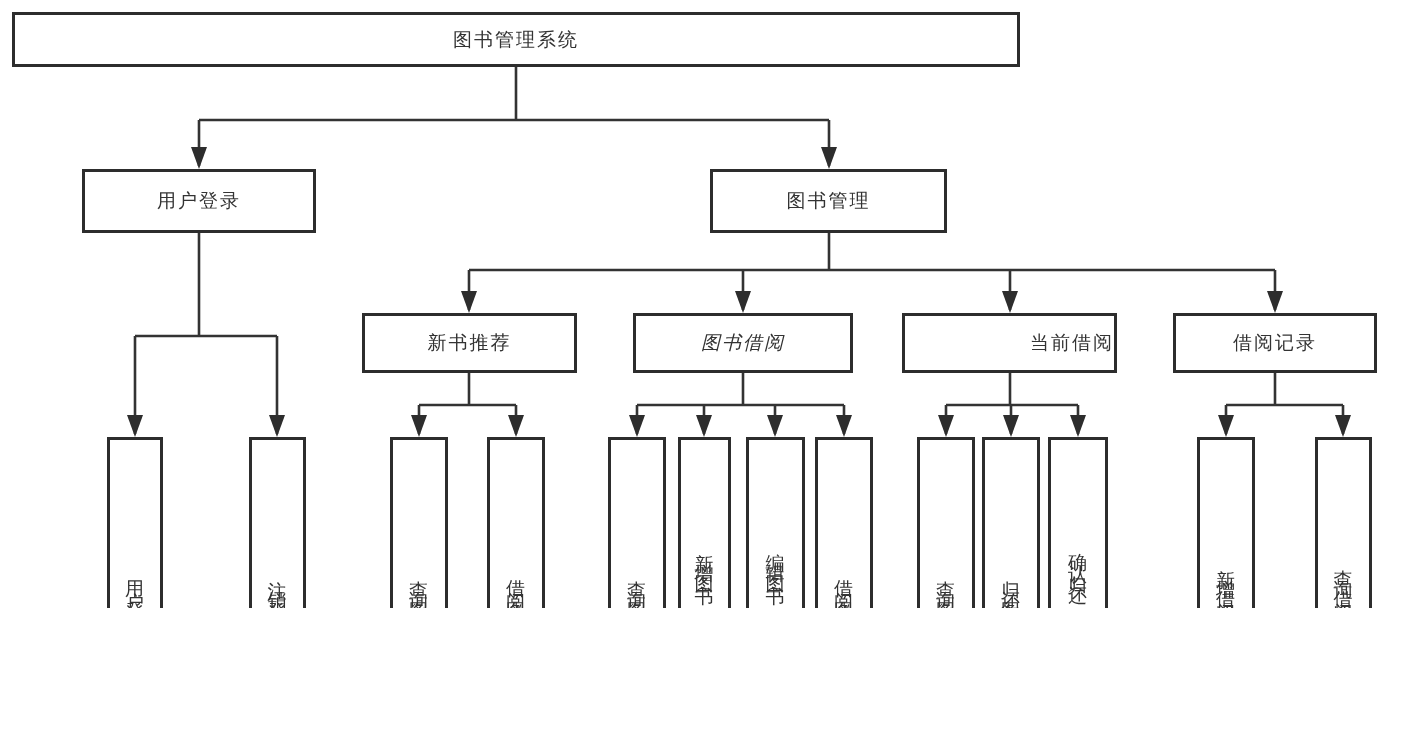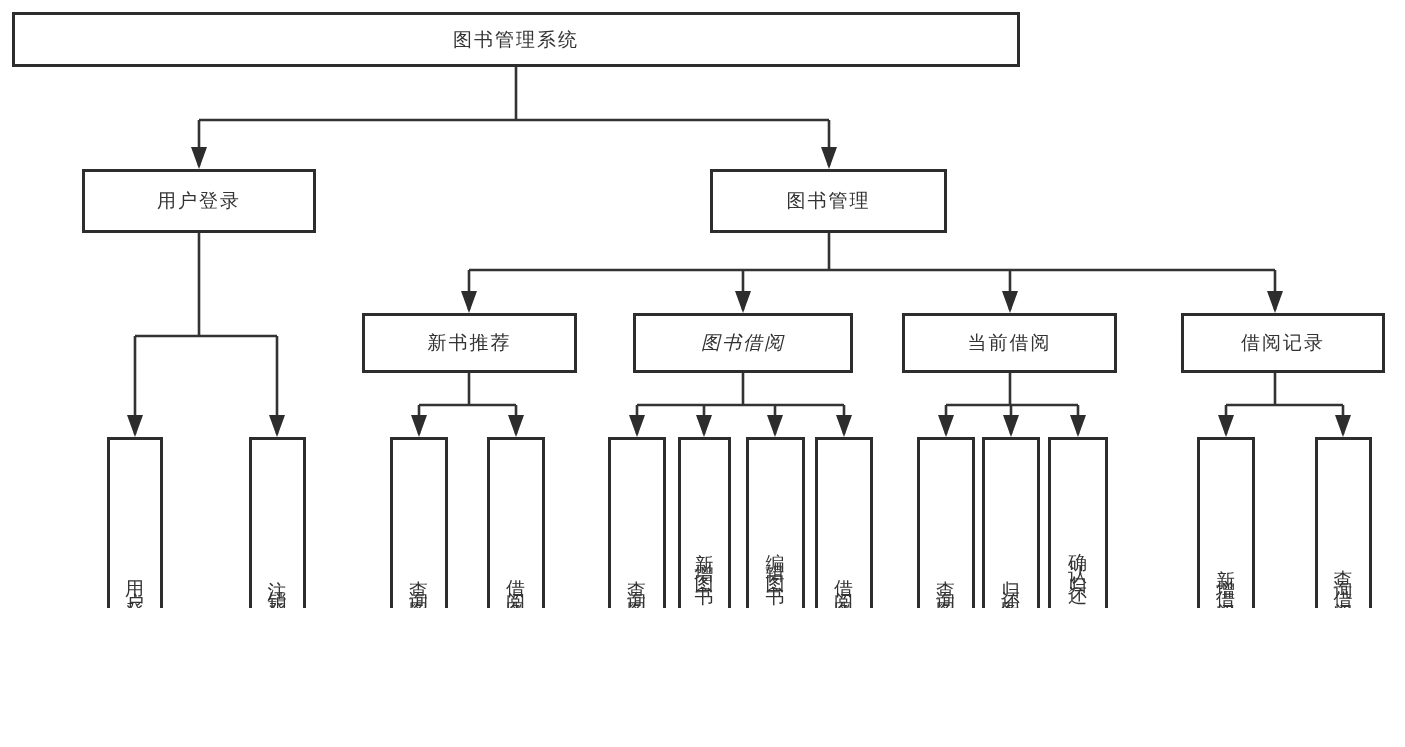--- a/index.html
+++ b/index.html
@@ -114,24 +114,24 @@
   <div class="node hnode" style="left:710px; top:169px; width:237px; height:64px;">
     <span>图书管理</span>
   </div>
 
   <div class="node hnode" style="left:362px; top:313px; width:215px; height:60px;text-align:center;">
     <span>新书推荐</span>
   </div>
   <div class="node hnode" style="left:633px; top:313px; width:220px; height:60px;font-style:italic;">
     <span>图书借阅</span>
   </div>
-  <div class="node hnode" style="left:902px; top:313px; width:215px; height:60px;">
+  <div class="node hnode" style="left:902px; top:313px; width:215px; height:60px;justify-content:flex-end;">
     <span>当前借阅</span>
   </div>
-  <div class="node hnode" style="left:1173px; top:313px; width:204px; height:60px;margin-left:8px;">
+  <div class="node hnode" style="left:1173px; top:313px; width:204px; height:60px;">
     <span>借阅记录</span>
   </div>
 
   <div class="node vnode" style="left:107px; top:437px; width:56px; height:300px;">
     <span>用户登录</span>
   </div>
   <div class="node vnode" style="left:249px; top:437px; width:57px; height:300px;">
     <span>注销登录</span>
   </div>
 

